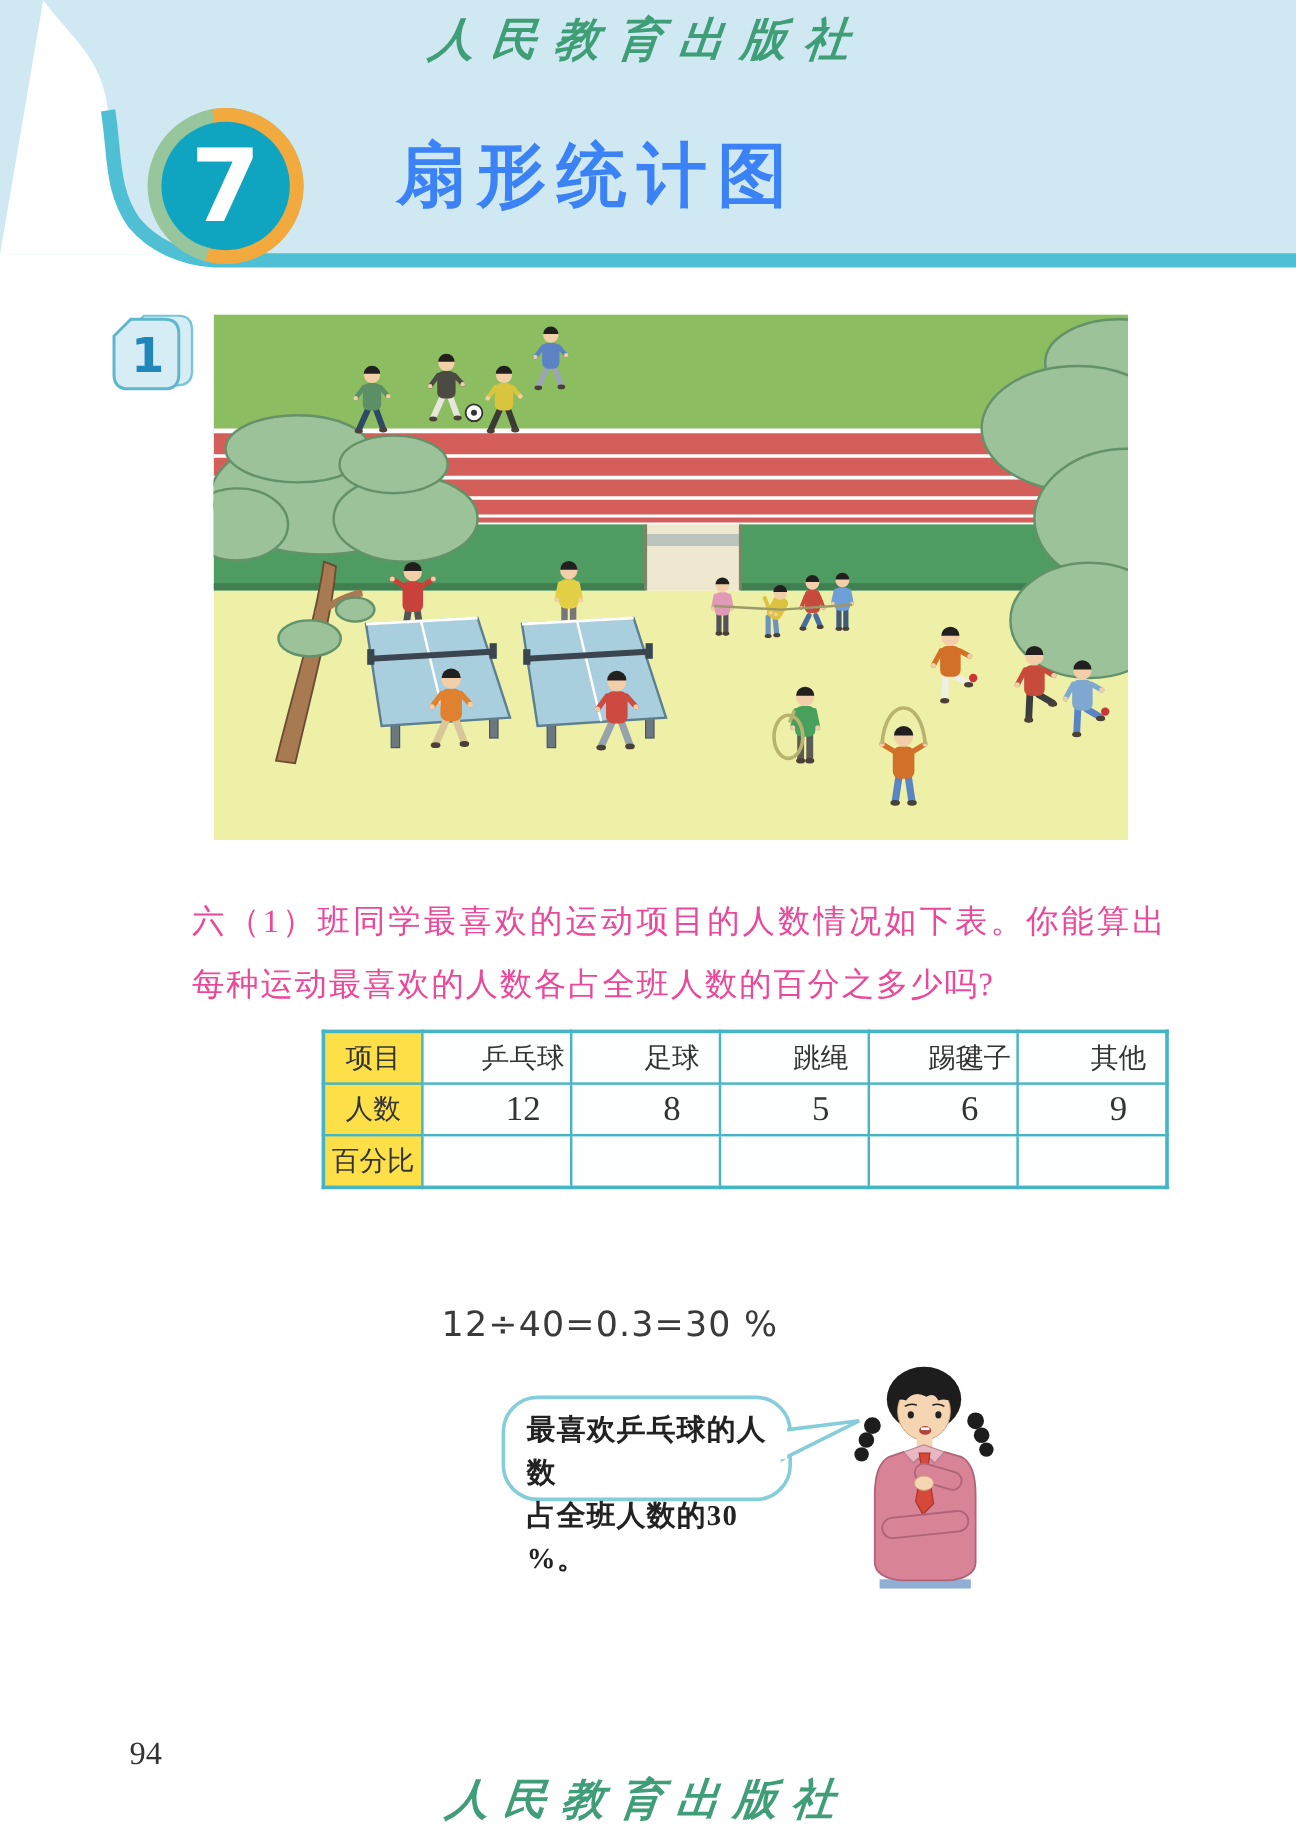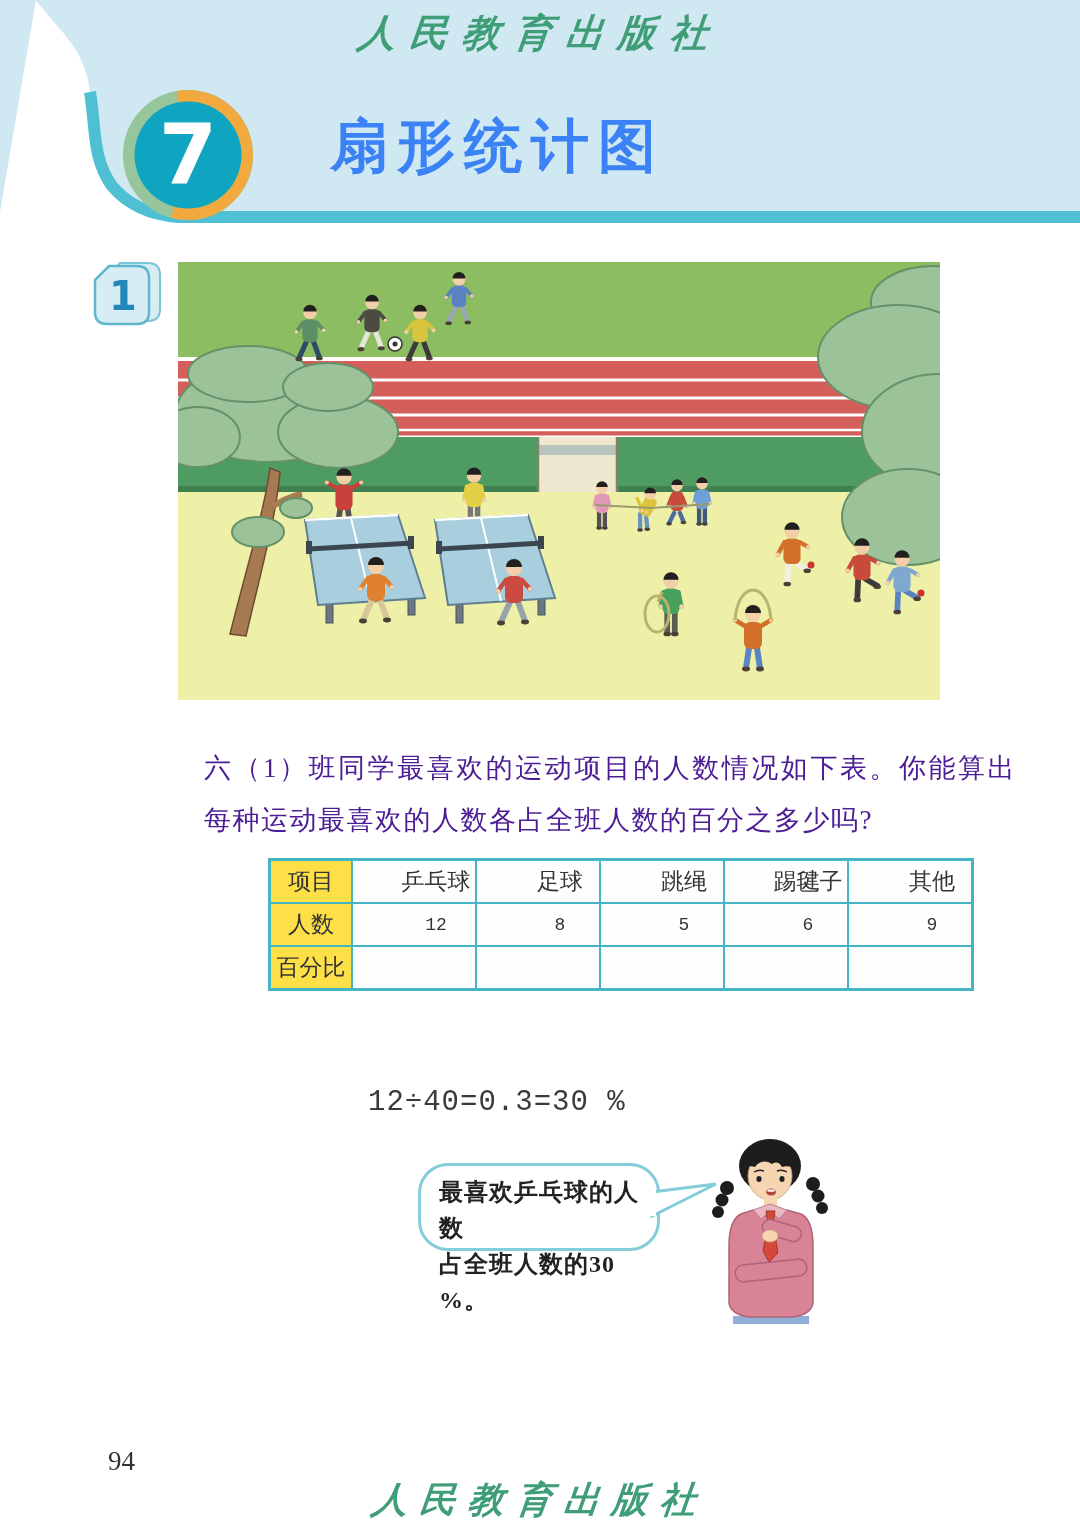--- a/index.html
+++ b/index.html
@@ -17,36 +17,36 @@
             font-family:"Liberation Sans","DejaVu Sans",sans-serif;}
 
   
   .badge-svg{position:absolute;left:93px;top:262px;}
 
   
   .illu-svg{position:absolute;left:178px;top:262px;}
 
   
   .problem-text{position:absolute;left:160px;top:742px;width:812px;
-            font-size:27px;line-height:52px;letter-spacing:1.5px;text-align:justify;color:#4c1d95;margin-left:44px;}
+            font-size:27px;line-height:52px;letter-spacing:1.5px;text-align:justify;color:#ec4899;}
 
   
   .stat-table{position:absolute;left:268px;top:858px;border-collapse:collapse;
             border:3px solid #45b4c4;font-size:23px;color:#333;}
   .stat-table td,.stat-table th{border:2px solid #45b4c4;text-align:center;vertical-align:middle;
             padding:0;font-weight:normal;}
   .stat-table th{width:80px;height:41px;background:#fde047;}
   .stat-table td{width:78px;height:41px;background:#fdfefe;padding-left:44px;}
-  .stat-table .num{font-family:Liberation Mono, monospace;font-size:18px;margin-top:36px;}
+  .stat-table .num{font-family:Liberation Serif, serif;font-size:29px;margin-top:36px;}
 
   
   .calc{position:absolute;left:368px;font-size:29px;color:#3a3a3a;
         font-family:"DejaVu Sans","Liberation Sans",sans-serif;letter-spacing:1px;}
   .calc1{top:1038px;}
-  .calc2{top:1086px;font-family:Liberation Mono, monospace;}
+  .calc2{top:1086px;}
 
   
   .bubble{position:absolute;left:418px;top:1163px;width:242px;height:88px;
         background:#fff;border:3px solid #85ced9;border-radius:30px;
         box-sizing:border-box;padding:8px 0 0 18px;font-weight:bold;}
   .bubble div{font-size:24px;line-height:36px;letter-spacing:1px;color:#222;}
   .bubble-tail{position:absolute;left:650px;top:1178px;}
 
   
   .girl-svg{position:absolute;left:703px;top:1126px;}

